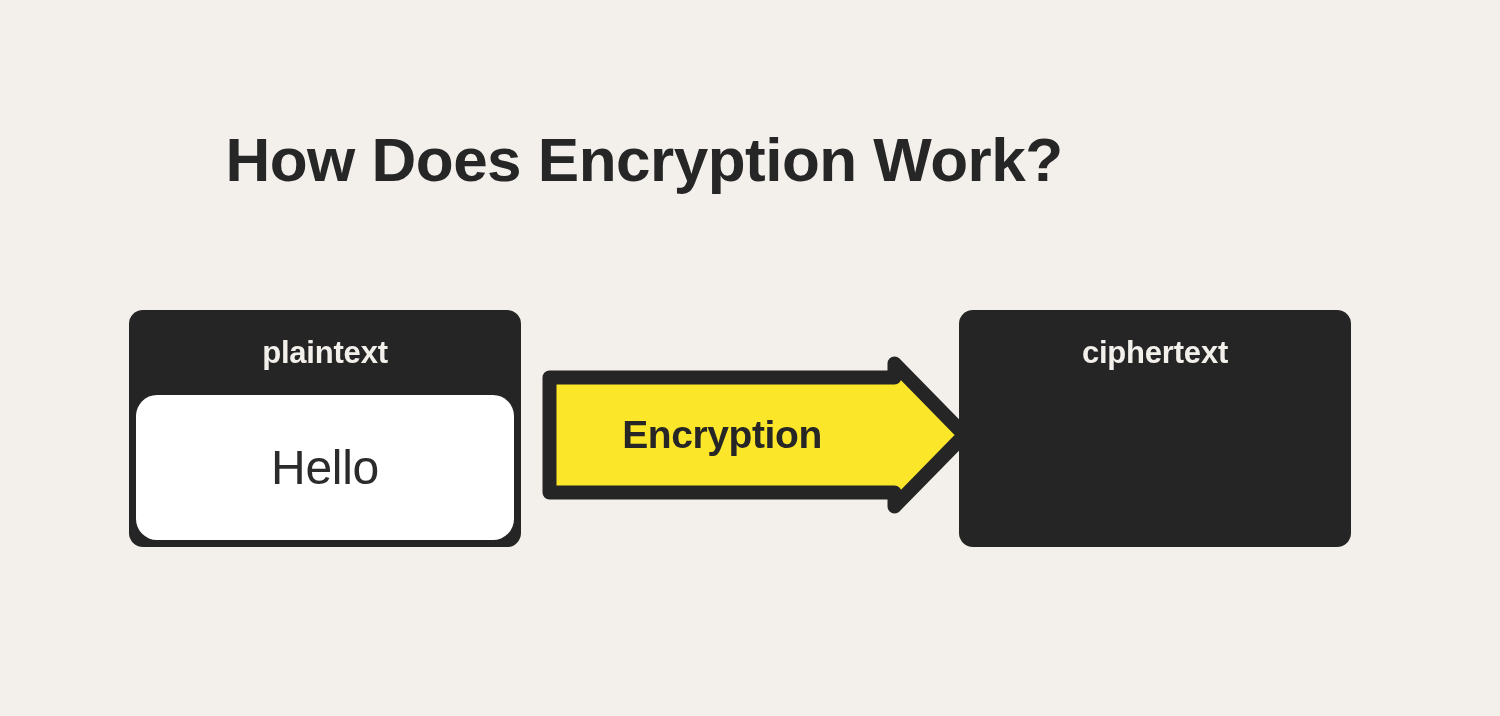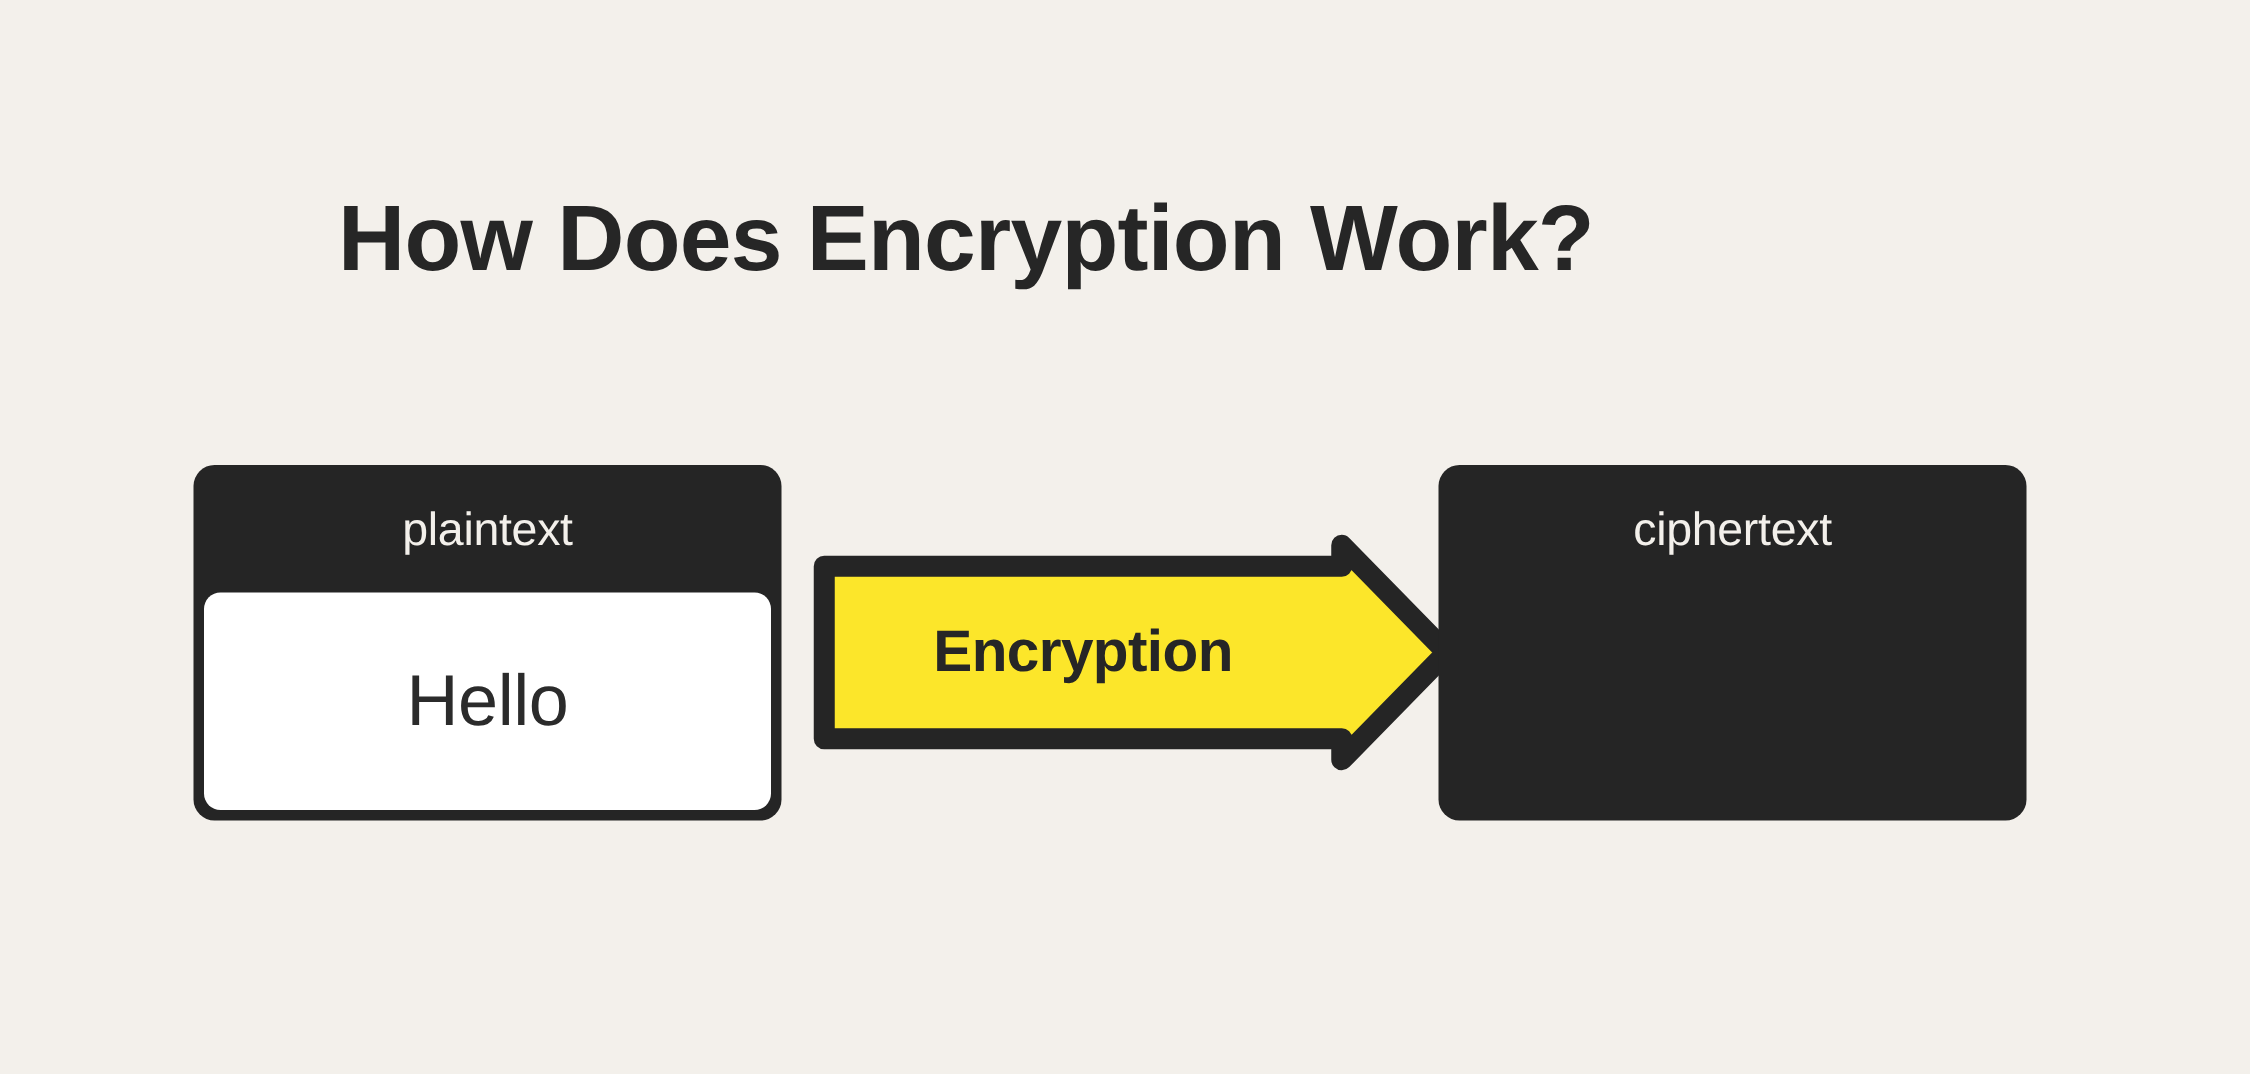--- a/index.html
+++ b/index.html
@@ -53,33 +53,33 @@
     position: absolute;
     left: 0;
     top: 0;
     width: 100%;
     height: 85px;
     display: flex;
     align-items: center;
     justify-content: center;
     color: #f3f0eb;
     font-size: 31px;
-    font-weight: normal;
+    font-weight: bold;
     letter-spacing: -0.2px;
     box-sizing: border-box;
   }
 
   .card-body {
     position: absolute;
     left: 7px;
     right: 7px;
     top: 85px;
     bottom: 7px;
     background: #ffffff;
-    border-radius: 11px;
+    border-radius: 21px;
     display: flex;
     align-items: center;
     justify-content: center;
     color: #2b2b2b;
     font-size: 48px;
     font-weight: normal;
     letter-spacing: -0.3px;
     white-space: nowrap;
   }
 

